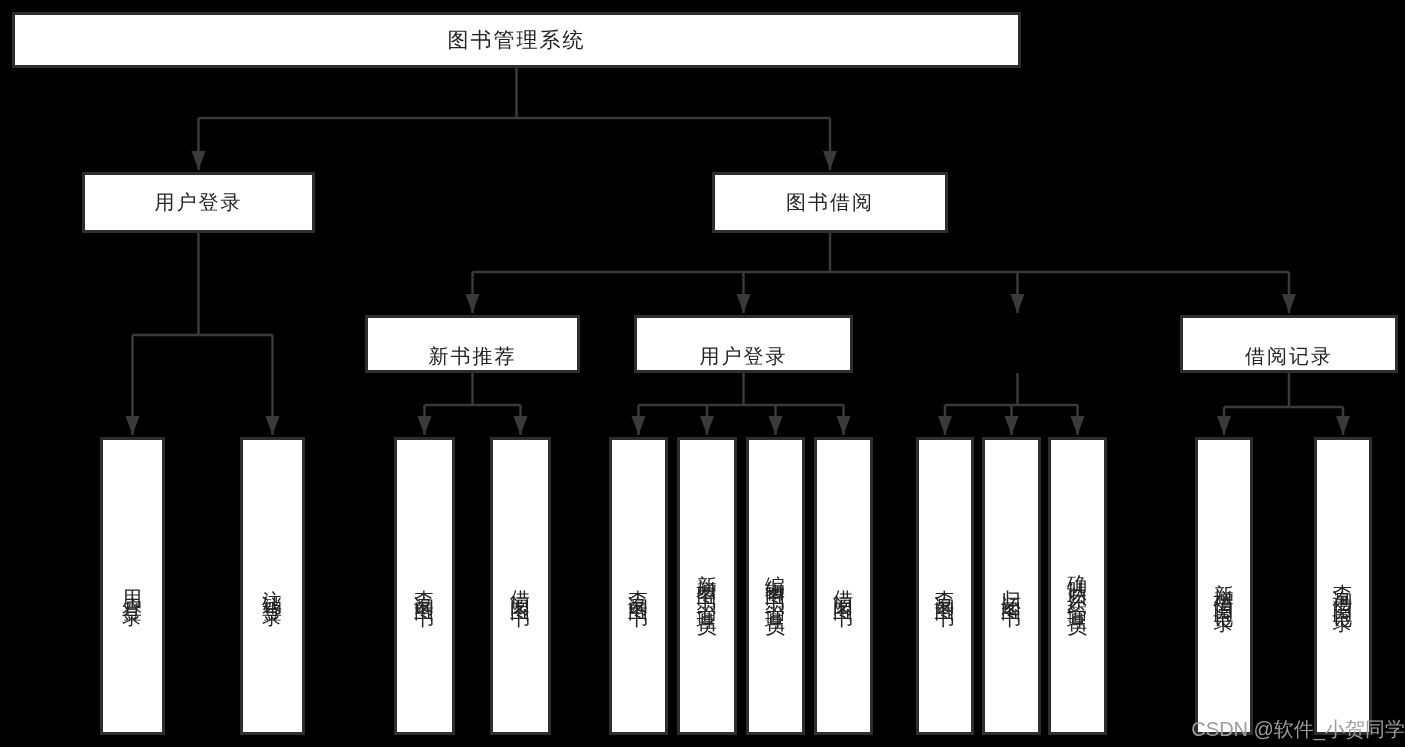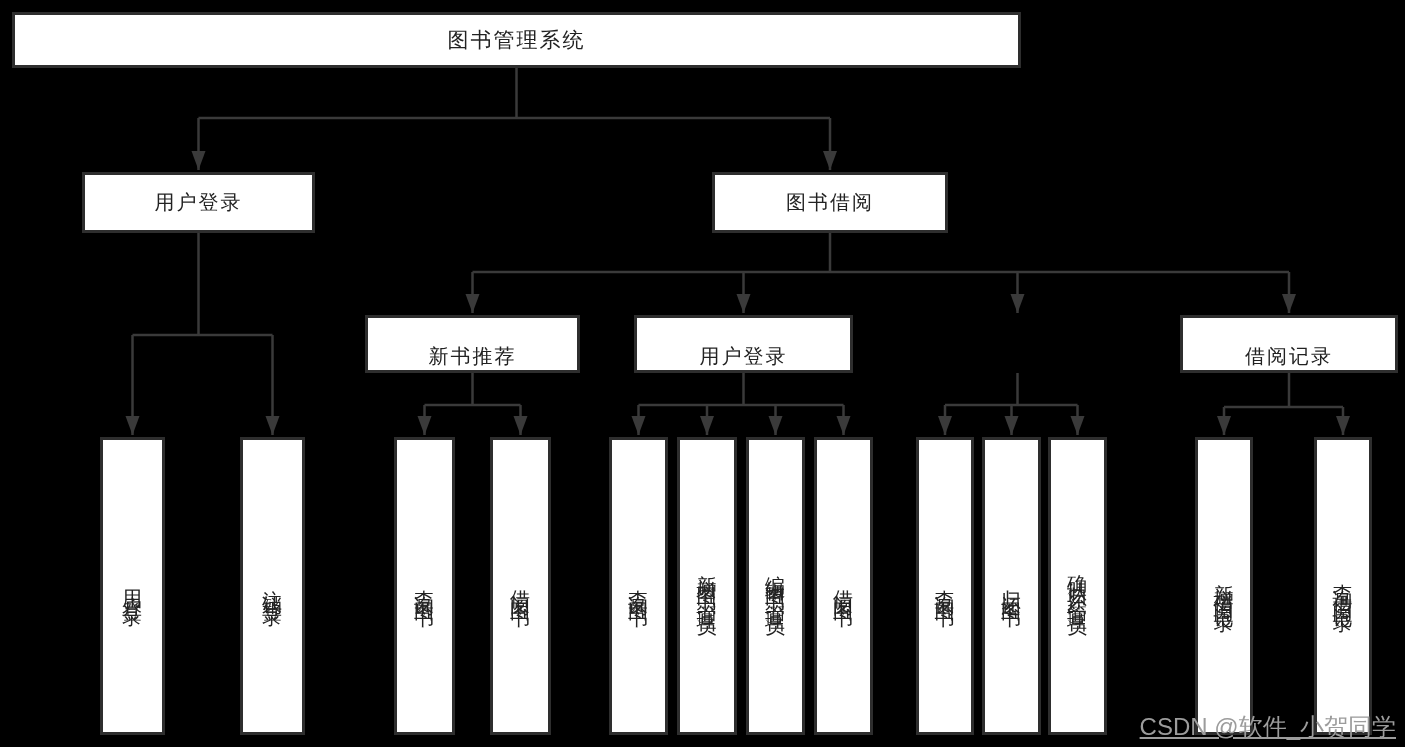--- a/index.html
+++ b/index.html
@@ -43,26 +43,25 @@
   .leaf .vtext {
     writing-mode: vertical-rl;
     text-orientation: mixed;
     font-size: 20px;
     letter-spacing: 6px;
     line-height: 1;
     white-space: nowrap;
   }
   .watermark {
     position: absolute;
-    right: 9px;
+    right: 0;
     bottom: 4px;
-    font-size: 24px;
+    font-size: 20px;
     color: #9c9c9c;
     white-space: nowrap;
-    text-decoration: underline;
   }
 </style>
 </head>
 <body>
 
 <div class="stage">
 
   <svg class="wires" viewBox="0 0 1405 747">
     <defs>
       <marker id="ah" markerUnits="userSpaceOnUse" markerWidth="22" markerHeight="16" refX="19" refY="7" orient="auto">

